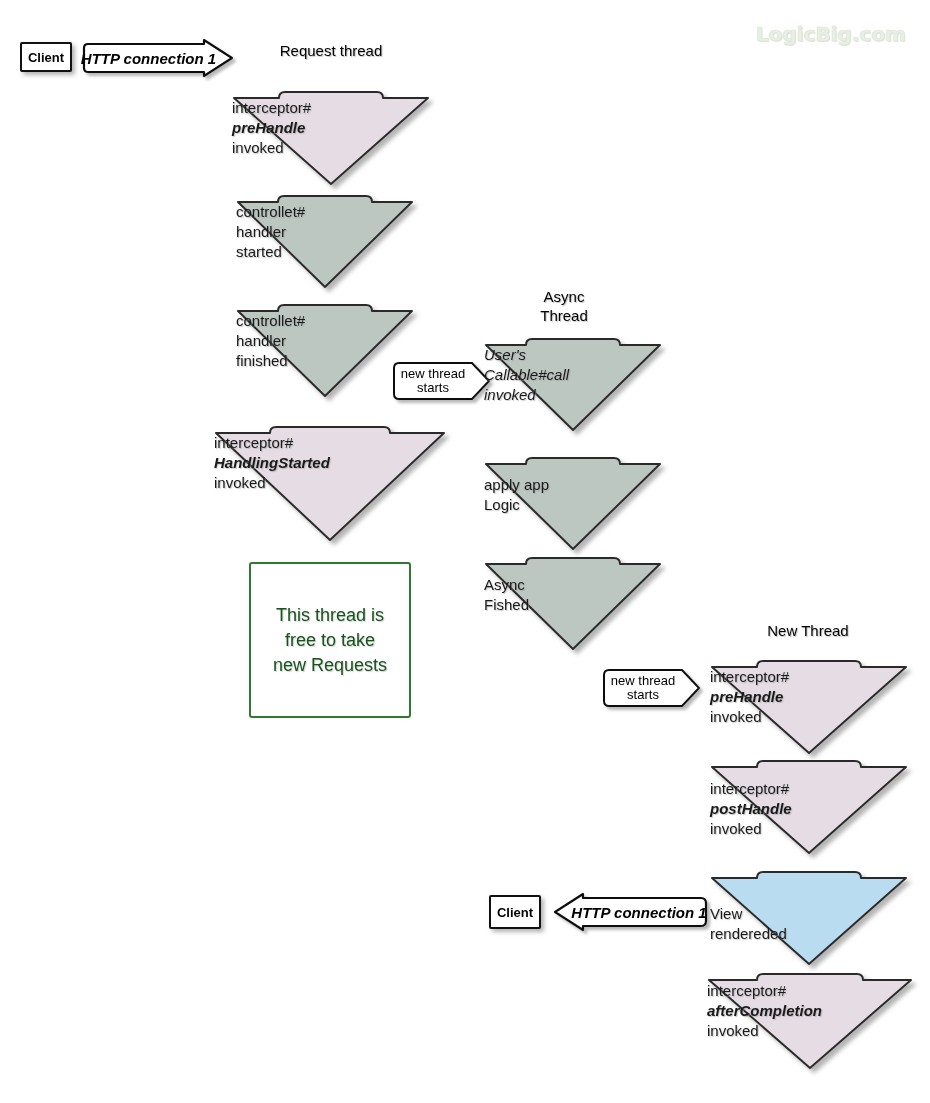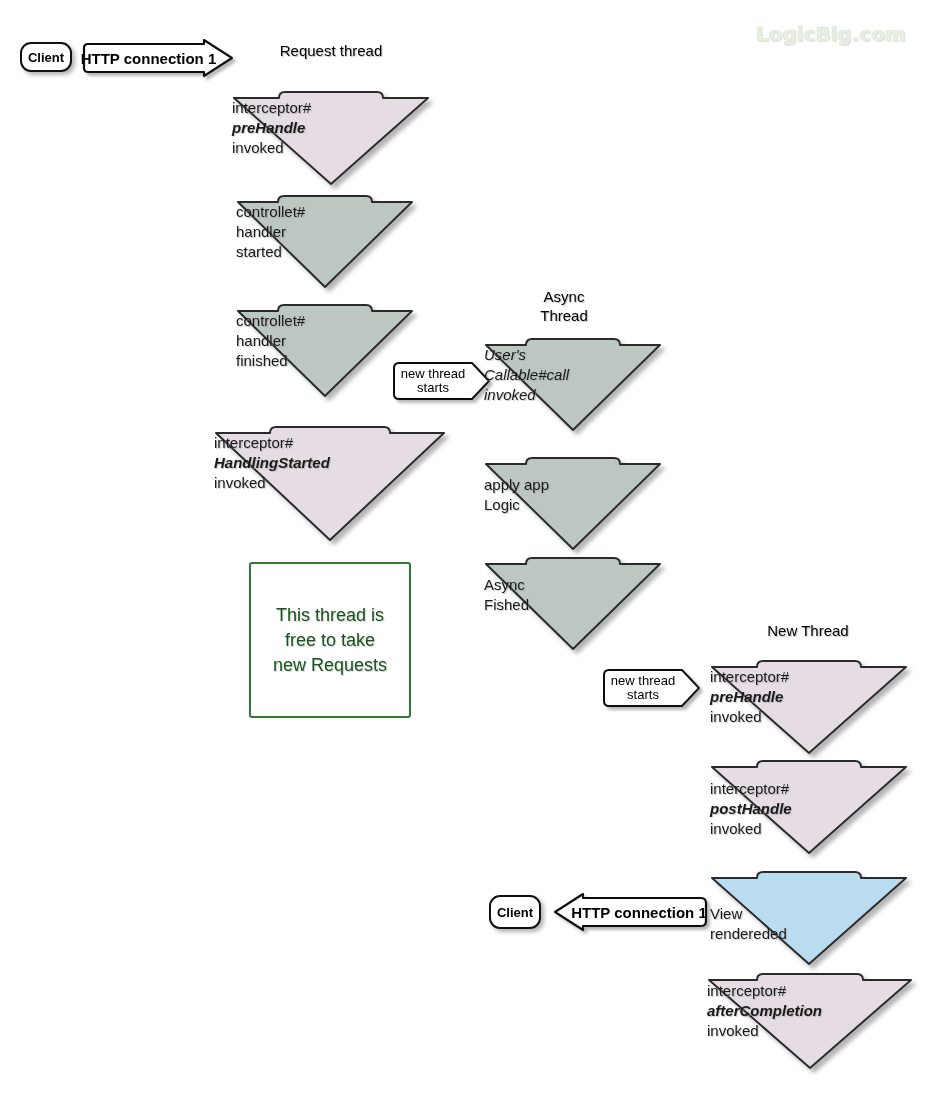--- a/index.html
+++ b/index.html
@@ -46,33 +46,33 @@
     border-radius:3px;
     display:flex;align-items:center;justify-content:center;
     text-align:center;font-size:18px;line-height:25px;
     color:#16541b;
     text-shadow:1px 1px 1px rgba(150,150,150,.45);
   }
 
   
   .clientbox{
     position:absolute;box-sizing:border-box;
-    border:2px solid #111;background:#fff;border-radius:11px;
+    border:2px solid #111;background:#fff;border-radius:2px;
     display:flex;align-items:center;justify-content:center;
     font-size:13px;font-weight:bold;color:#000;
     box-shadow:3px 3px 4px rgba(120,120,120,.55);
   }
 
   
   .banner{position:absolute;}
   .banner svg{position:absolute;left:0;top:0;overflow:visible;}
   .banner .btxt{
     position:absolute;left:0;top:0;width:100%;height:100%;
     display:flex;align-items:center;justify-content:center;
-    font-size:15px;font-weight:bold;color:#000;pointer-events:none;
+    font-size:15px;font-weight:bold;color:#000;pointer-events:none;font-style:italic;
   }
   .banner.left .btxt{justify-content:center;padding-left:18px;box-sizing:border-box;}
   .banner.right .btxt{justify-content:center;padding-right:18px;box-sizing:border-box;}
 
   
   .tag{position:absolute;}
   .tag svg{position:absolute;left:0;top:0;overflow:visible;}
   .tag .ttxt{
     position:absolute;left:0;top:0;width:100%;height:100%;
     display:flex;align-items:center;justify-content:center;

